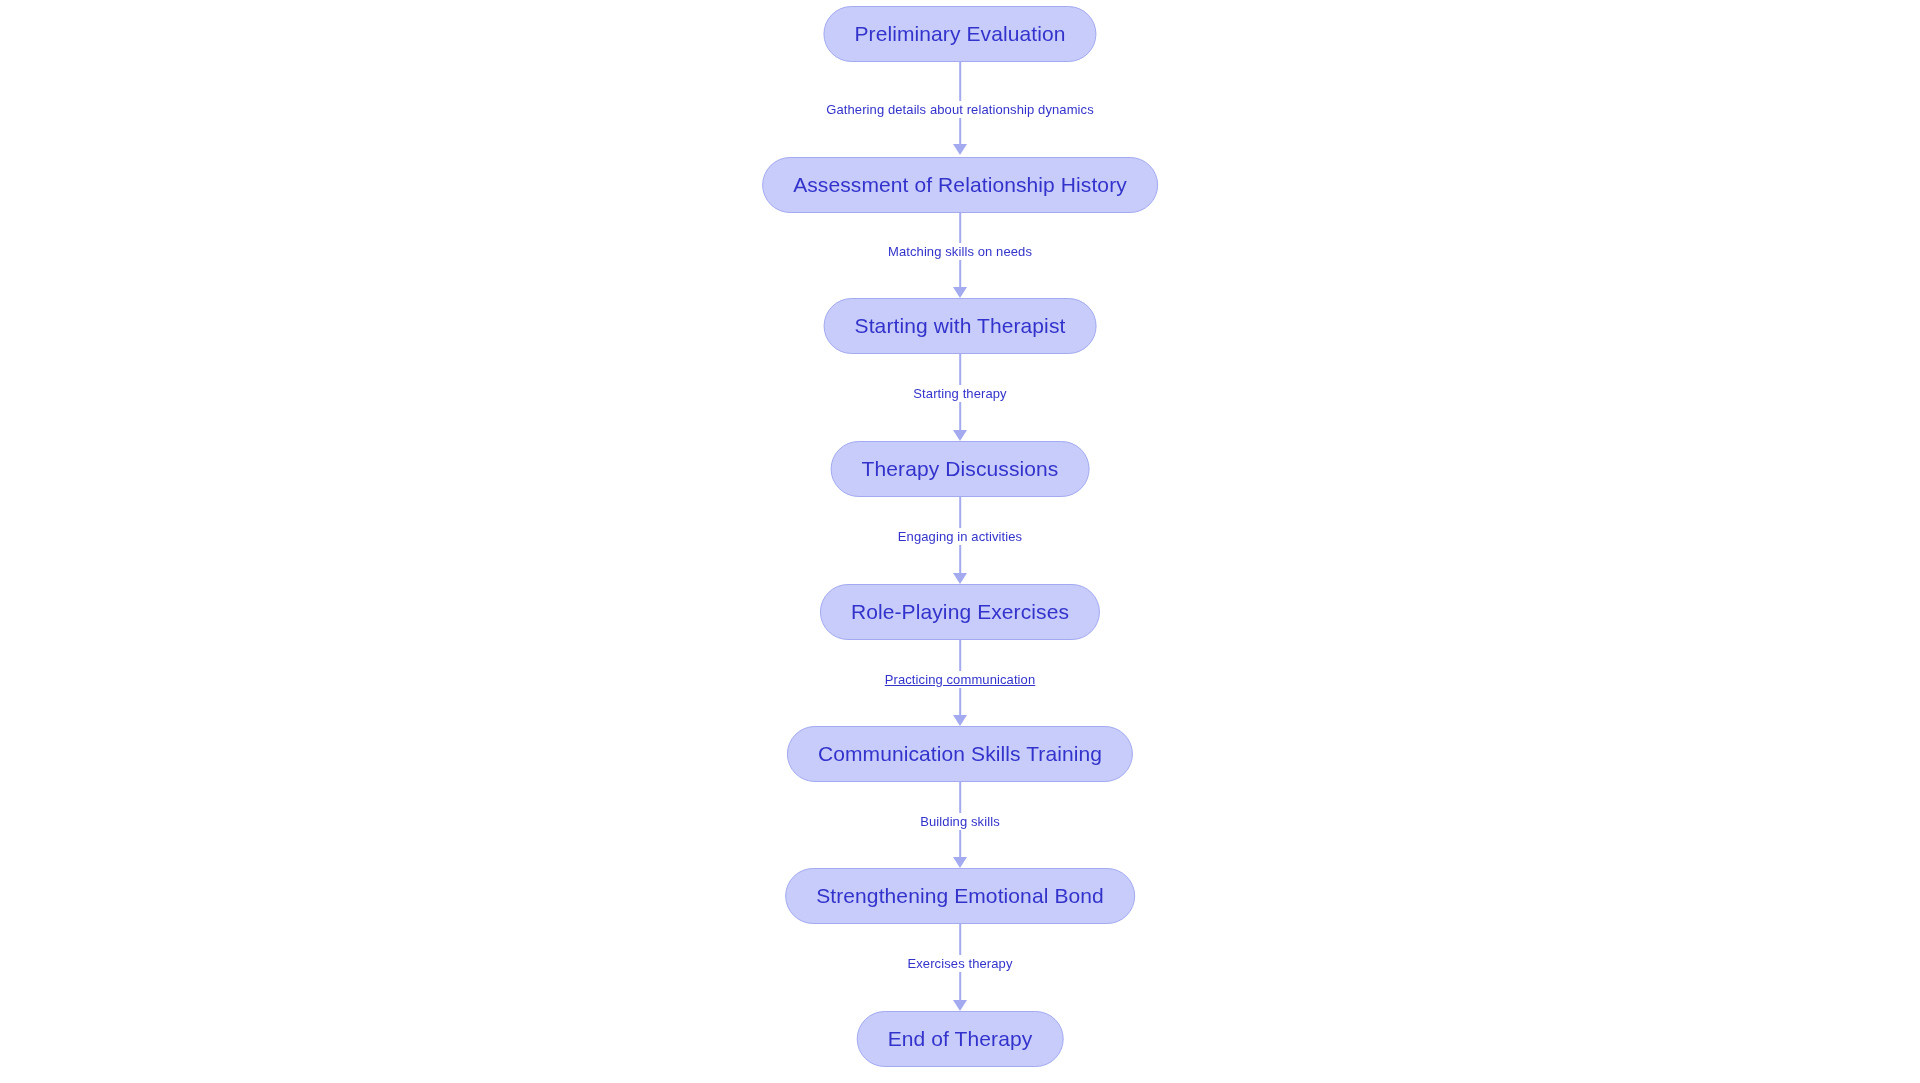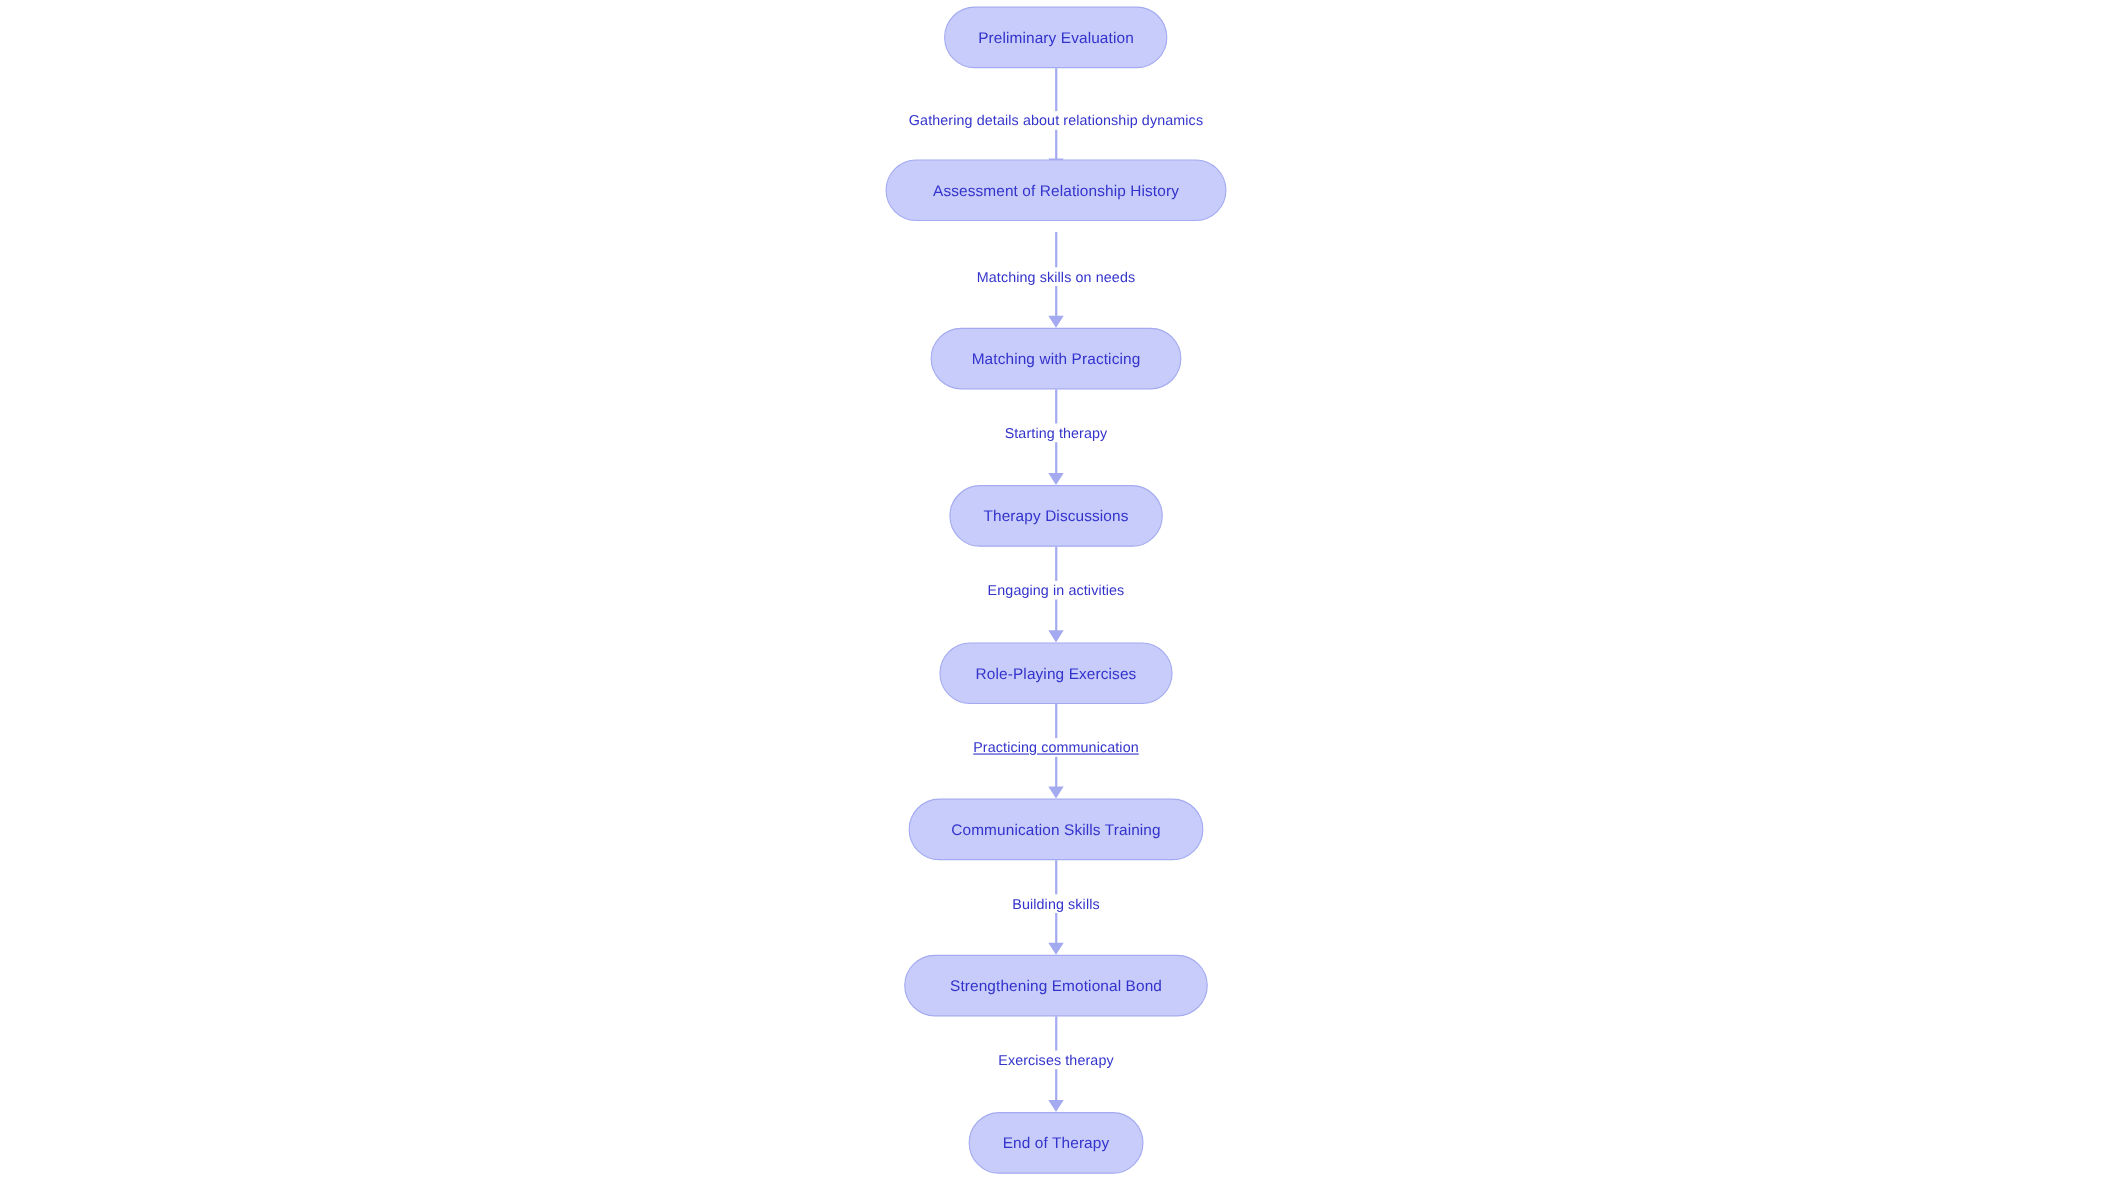--- a/index.html
+++ b/index.html
@@ -30,21 +30,21 @@
     height: 56px;
     box-sizing: border-box;
     display: flex;
     align-items: center;
     justify-content: center;
     padding: 0 30px;
     background: #c7ccfa;
     border: 1.4px solid #a3aaf0;
     border-radius: 28px;
     color: #3333cc;
-    font-size: 14px;
+    font-size: 21px;
     font-weight: 400;
     letter-spacing: 0.1px;
     white-space: nowrap;
     z-index: 3;
   }
 
   
   .edge-line {
     position: absolute;
     left: 50%;
@@ -103,25 +103,25 @@
     <div class="edge-label" style="top: 671px; text-decoration: underline;">Practicing communication</div>
     <div class="edge-line" style="top: 782px; height: 76px;"></div>
     <div class="edge-arrow" style="top: 857px;"></div>
     <div class="edge-label" style="top: 813px;">Building skills</div>
     <div class="edge-line" style="top: 924px; height: 77px;"></div>
     <div class="edge-arrow" style="top: 1000px;"></div>
     <div class="edge-label" style="top: 955px;">Exercises therapy</div>
     <div class="node" style="top: 6px; min-width: 172px;">
       <span>Preliminary Evaluation</span>
     </div>
-    <div class="node" style="top: 145px; min-width: 310px;">
+    <div class="node" style="top: 157px; min-width: 310px;">
       <span>Assessment of Relationship History</span>
     </div>
     <div class="node" style="top: 298px; min-width: 228px;">
-      <span>Matching with Practicing</span>
+      <span>Starting with Therapist</span>
     </div>
     <div class="node" style="top: 441px; min-width: 190px;">
       <span>Therapy Discussions</span>
     </div>
     <div class="node" style="top: 726px; min-width: 268px;">
       <span>Communication Skills Training</span>
     </div>
     <div class="node" style="top: 584px; min-width: 212px;">
       <span>Role-Playing Exercises</span>
     </div>

